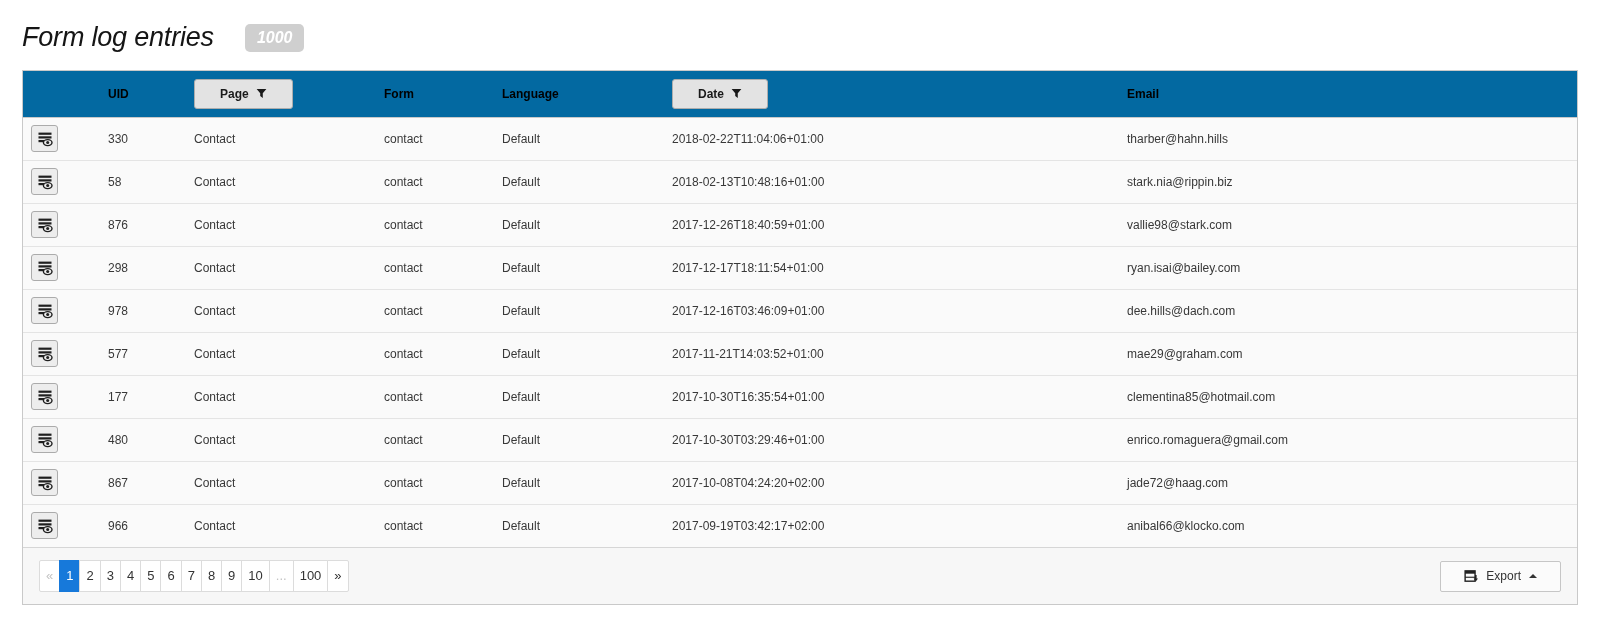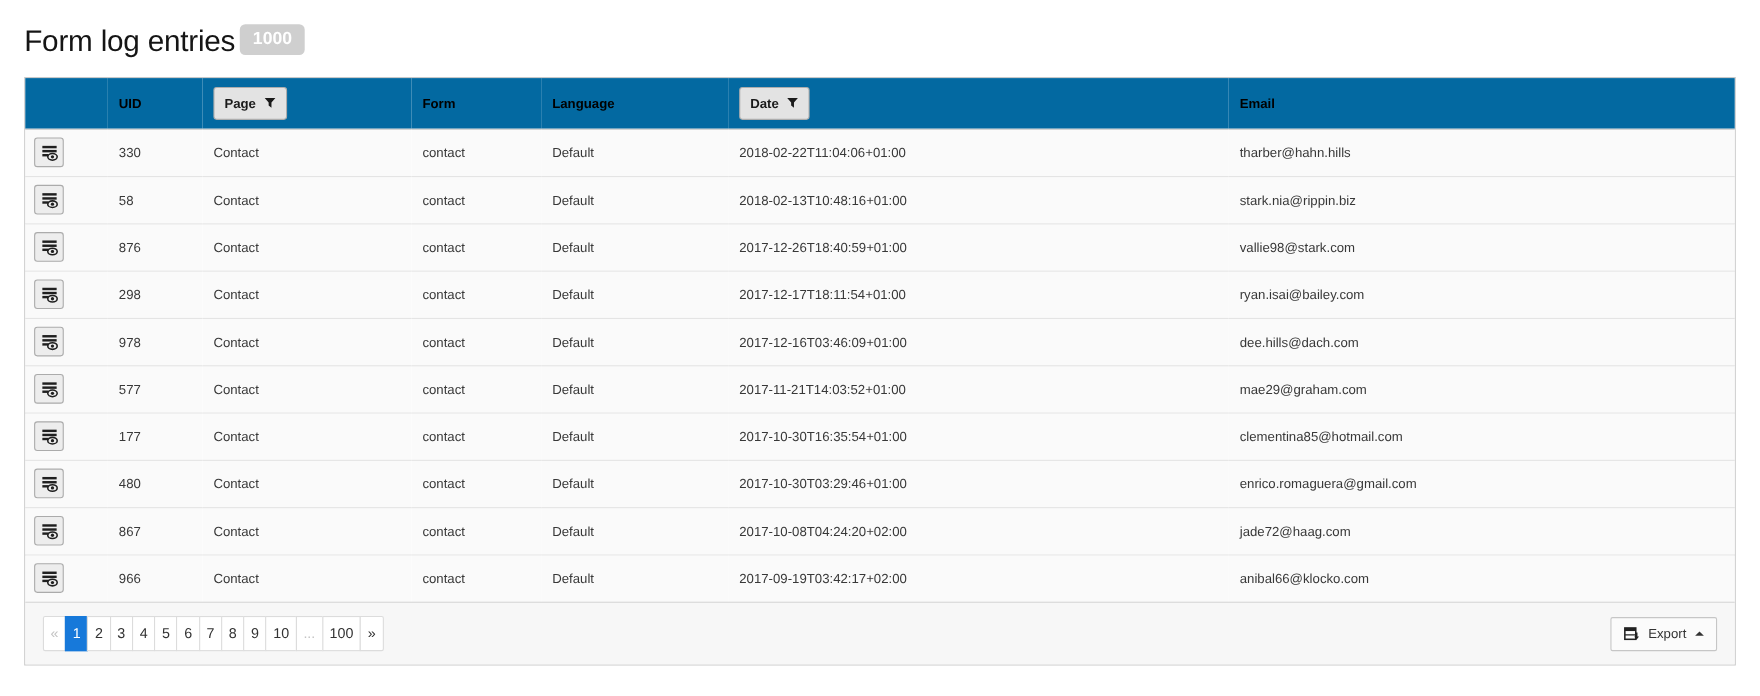--- a/index.html
+++ b/index.html
@@ -7,21 +7,21 @@
   body {
     font-family: "Liberation Sans", sans-serif;
     color: #333;
     width: 1600px;
     height: 633px;
     overflow: hidden;
   }
   .page { padding: 16px 22px; }
 
   
-  .page-header { display: flex; align-items: flex-start; gap: 4px; margin: 6px 0 17px 0; }
+  .page-header { display: flex; align-items: center; gap: 31px; margin: 6px 0 17px 0; font-style: italic; }
   .page-title { font-size: 27px; font-weight: 500; color: #151515; margin: 0; letter-spacing: -0.2px; }
   .count-badge {
     background: #cfcfcf; color: #fff; font-weight: bold; font-size: 16px;
     padding: 6px 12px; border-radius: 5px; line-height: 1;
   }
 
   
   .table-wrap { border: 1px solid #c9c9c9; }
   table { width: 100%; border-collapse: collapse; table-layout: fixed; font-size: 12px; }
   thead th {
@@ -32,21 +32,21 @@
   tbody td {
     background: #fafafa; height: 43px; padding: 6px 10px; vertical-align: middle;
     border-top: 1px solid #e4e4e4; color: #383838; overflow: hidden; white-space: nowrap;
   }
   tbody tr:first-child td { border-top: none; }
   td.icon-cell { padding-left: 8px; }
 
   .filter-btn {
     display: inline-flex; align-items: center; gap: 7px;
     background: #e3e3e3; border: 1px solid #adadad; border-radius: 3px;
-    padding: 7px 9px; font-family: "Liberation Sans", sans-serif;
+    padding: 7px 25px; font-family: "Liberation Sans", sans-serif;
     font-size: 12px; font-weight: bold; color: #1a1a1a; cursor: pointer;
   }
   .record-btn {
     width: 27px; height: 27px; display: inline-flex; align-items: center; justify-content: center;
     background: #ededed; border: 1px solid #ababab; border-radius: 3px; cursor: pointer; padding: 0;
   }
 
   
   .table-footer {
     display: flex; justify-content: space-between; align-items: center;
@@ -61,21 +61,21 @@
     line-height: 1.15;
   }
   .pagination li:first-child .page-btn { margin-left: 0; border-radius: 2px 0 0 2px; }
   .pagination li:last-child .page-btn { border-radius: 0 2px 2px 0; }
   .page-btn.active { background: #1779da; border-color: #1779da; color: #fff; font-weight: normal; }
   .page-btn.disabled { color: #c3c3c3; cursor: default; }
 
   .export-btn {
     display: inline-flex; align-items: center; gap: 7px;
     background: #fbfbfb; border: 1px solid #c6c6c6; border-radius: 2px;
-    padding: 7px 11px; font-family: "Liberation Sans", sans-serif; font-size: 12px; color: #333;
+    padding: 7px 23px; font-family: "Liberation Sans", sans-serif; font-size: 12px; color: #333;
     cursor: pointer;
   }
   .caret-up {
     width: 0; height: 0; display: inline-block;
     border-left: 4px solid transparent; border-right: 4px solid transparent;
     border-bottom: 4px solid #333; margin-left: 1px;
   }
   svg { display: block; }
 </style>
 </head>

